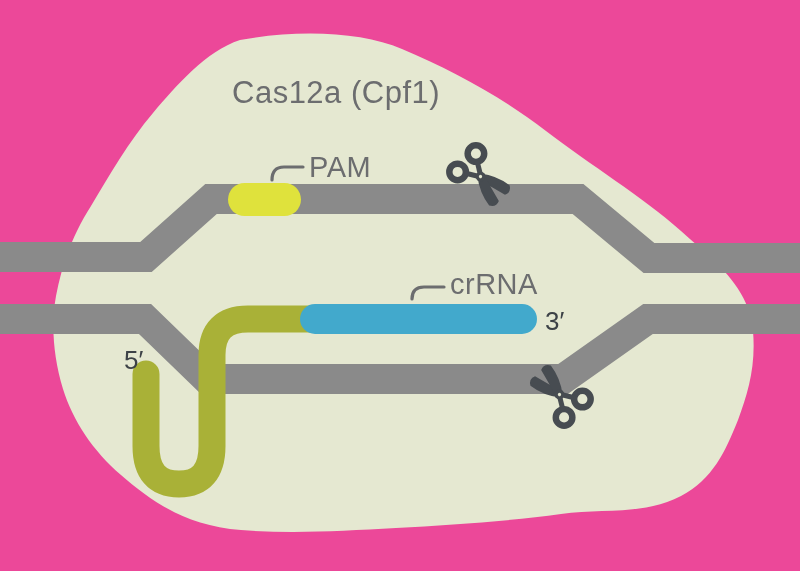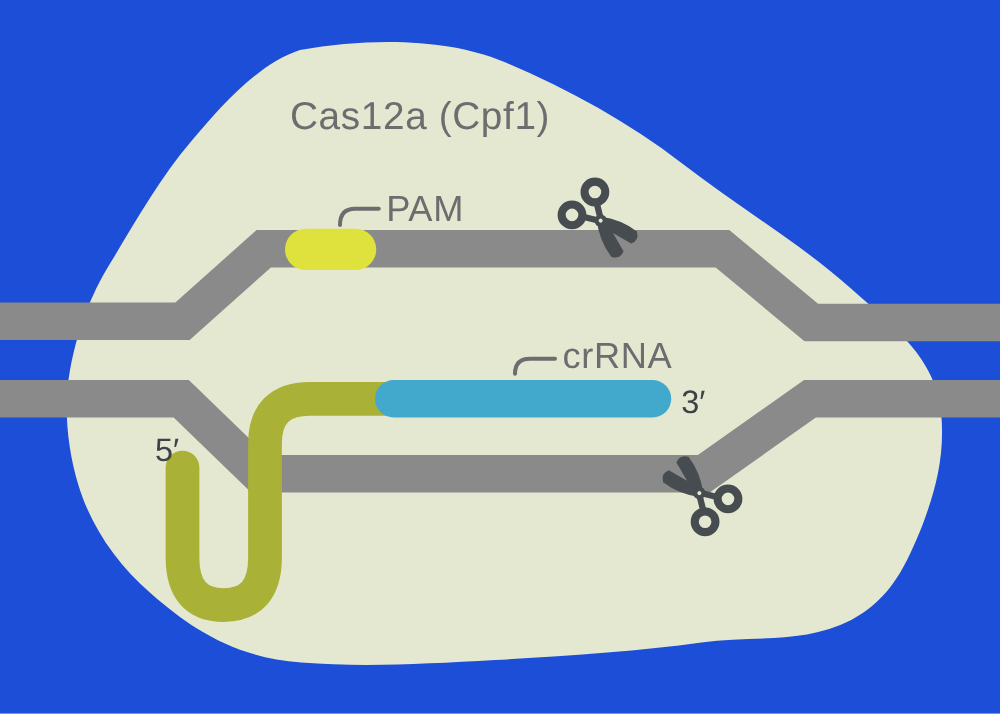--- a/index.html
+++ b/index.html
@@ -1,21 +1,21 @@
 <!DOCTYPE html>
 <html><head>
 <meta charset="utf-8">
 <style>
   html, body { margin: 0; padding: 0; background: #ffffff; }
   .stage {
     position: relative;
     width: 800px;
     height: 571px;
     overflow: hidden;
-    background: #1d4ed8;
+    background: #ec4899;
     font-family: "Liberation Sans", sans-serif;
   }
   svg { display: block; }
   text { font-family: "Liberation Sans", sans-serif; }
   .title-text { font-size: 31px; letter-spacing: 0.5px; }
   .label-text { font-size: 29px; letter-spacing: 0.5px; }
   .prime-text { font-size: 26px; }
 </style>
 </head>
 <body>

